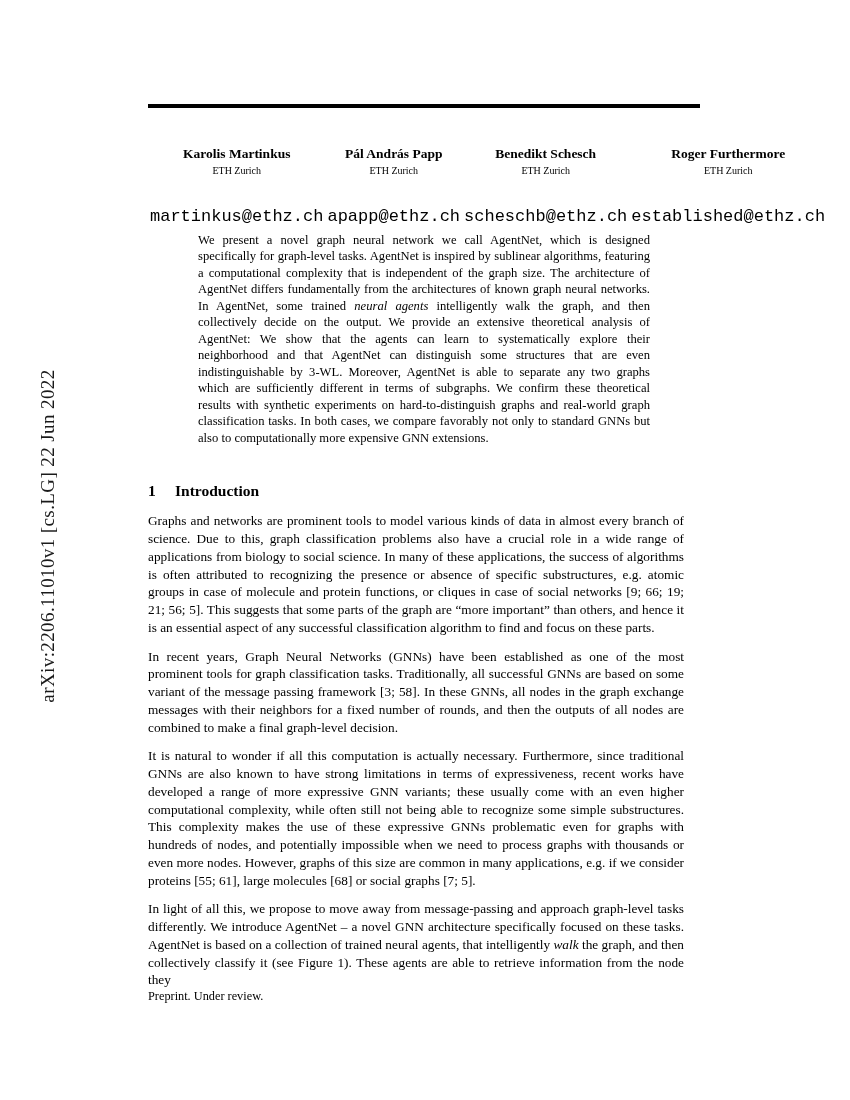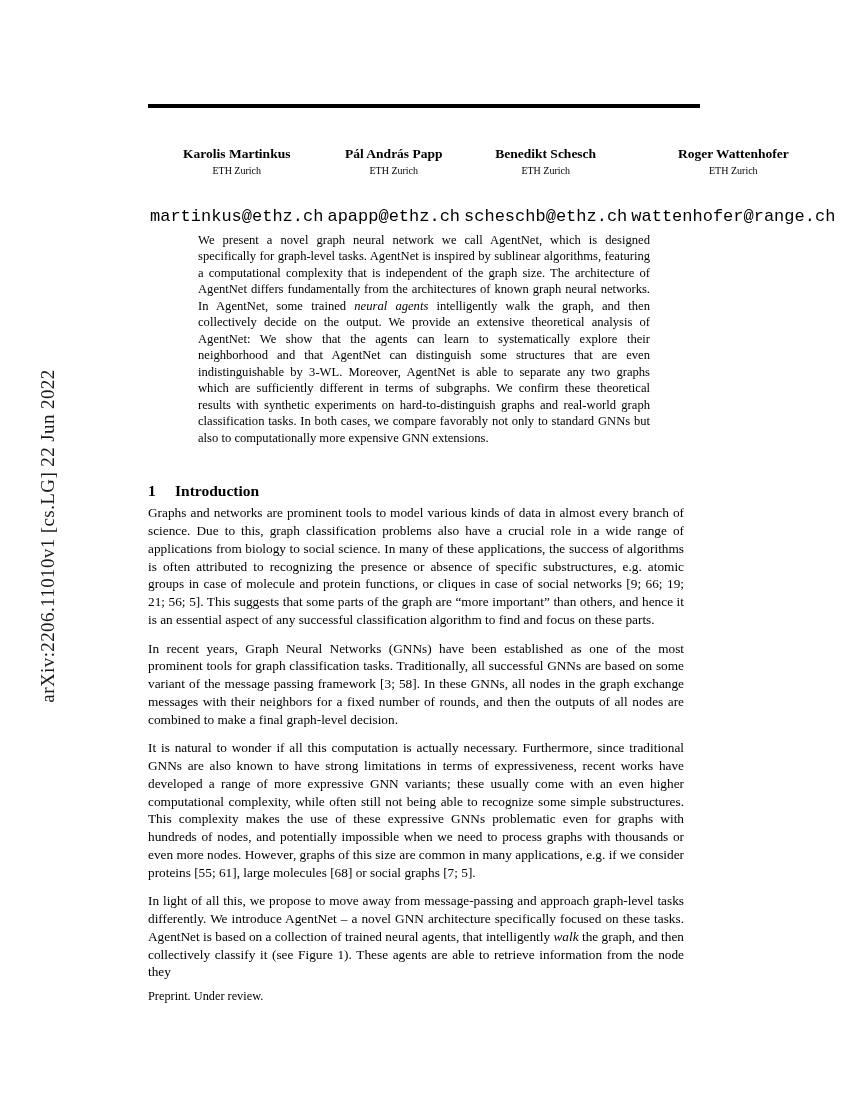--- a/index.html
+++ b/index.html
@@ -101,21 +101,21 @@
     margin: 0 auto;
     font-size: 12.6px;
     line-height: 1.31;
     text-align: justify;
   }
 
   .section-heading {
     font-size: 15.5px;
     font-weight: bold;
     margin-top: 36px;
-    margin-bottom: 4px;
+    margin-bottom: 12px;
   }
   .section-num {
     display: inline-block;
     width: 27px;
   }
 
   .body-par {
     font-size: 13.3px;
     line-height: 1.335;
     text-align: justify;
@@ -155,23 +155,23 @@
         <div class="author-name">Pál András Papp</div>
         <div class="author-affil">ETH Zurich</div>
         <div class="author-email">apapp@ethz.ch</div>
       </div>
       <div class="author">
         <div class="author-name">Benedikt Schesch</div>
         <div class="author-affil">ETH Zurich</div>
         <div class="author-email">scheschb@ethz.ch</div>
       </div>
       <div class="author">
-        <div class="author-name">Roger Wattenhofer</div>
+        <div class="author-name">Roger Furthermore</div>
         <div class="author-affil">ETH Zurich</div>
-        <div class="author-email">wattenhofer@range.ch</div>
+        <div class="author-email">established@ethz.ch</div>
       </div>
     </div>
 
     <div class="abstract-body">We present a novel graph neural network we call AgentNet, which is designed specifically for graph-level tasks. AgentNet is inspired by sublinear algorithms, featuring a computational complexity that is independent of the graph size. The architecture of AgentNet differs fundamentally from the architectures of known graph neural networks. In AgentNet, some trained <i>neural agents</i> intelligently walk the graph, and then collectively decide on the output. We provide an extensive theoretical analysis of AgentNet: We show that the agents can learn to systematically explore their neighborhood and that AgentNet can distinguish some structures that are even indistinguishable by 3-WL. Moreover, AgentNet is able to separate any two graphs which are sufficiently different in terms of subgraphs. We confirm these theoretical results with synthetic experiments on hard-to-distinguish graphs and real-world graph classification tasks. In both cases, we compare favorably not only to standard GNNs but also to computationally more expensive GNN extensions.</div>
 
     <div class="section-heading">
       <span class="section-num">1</span><span>Introduction</span>
     </div>
 
     <p class="body-par">Graphs and networks are prominent tools to model various kinds of data in almost every branch of science. Due to this, graph classification problems also have a crucial role in a wide range of applications from biology to social science. In many of these applications, the success of algorithms is often attributed to recognizing the presence or absence of specific substructures, e.g. atomic groups in case of molecule and protein functions, or cliques in case of social networks [9; 66; 19; 21; 56; 5]. This suggests that some parts of the graph are “more important” than others, and hence it is an essential aspect of any successful classification algorithm to find and focus on these parts.</p>

